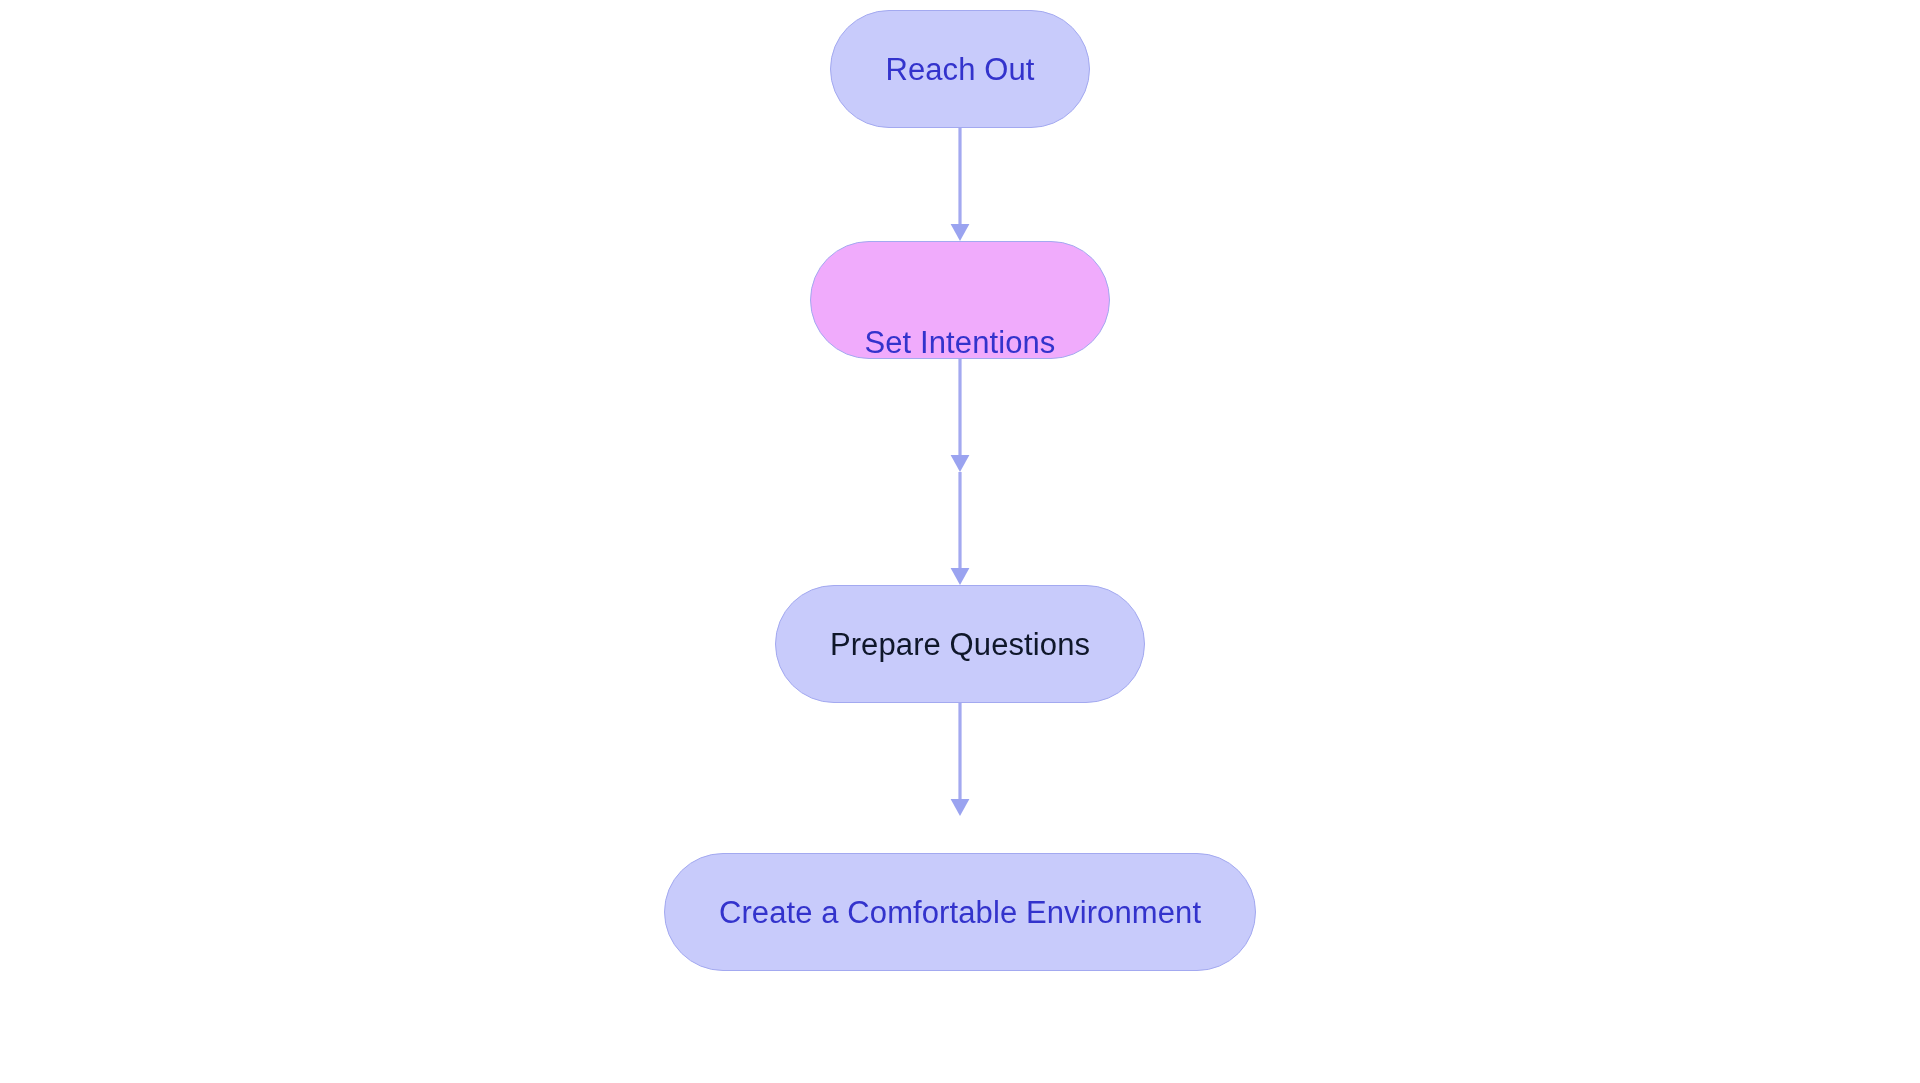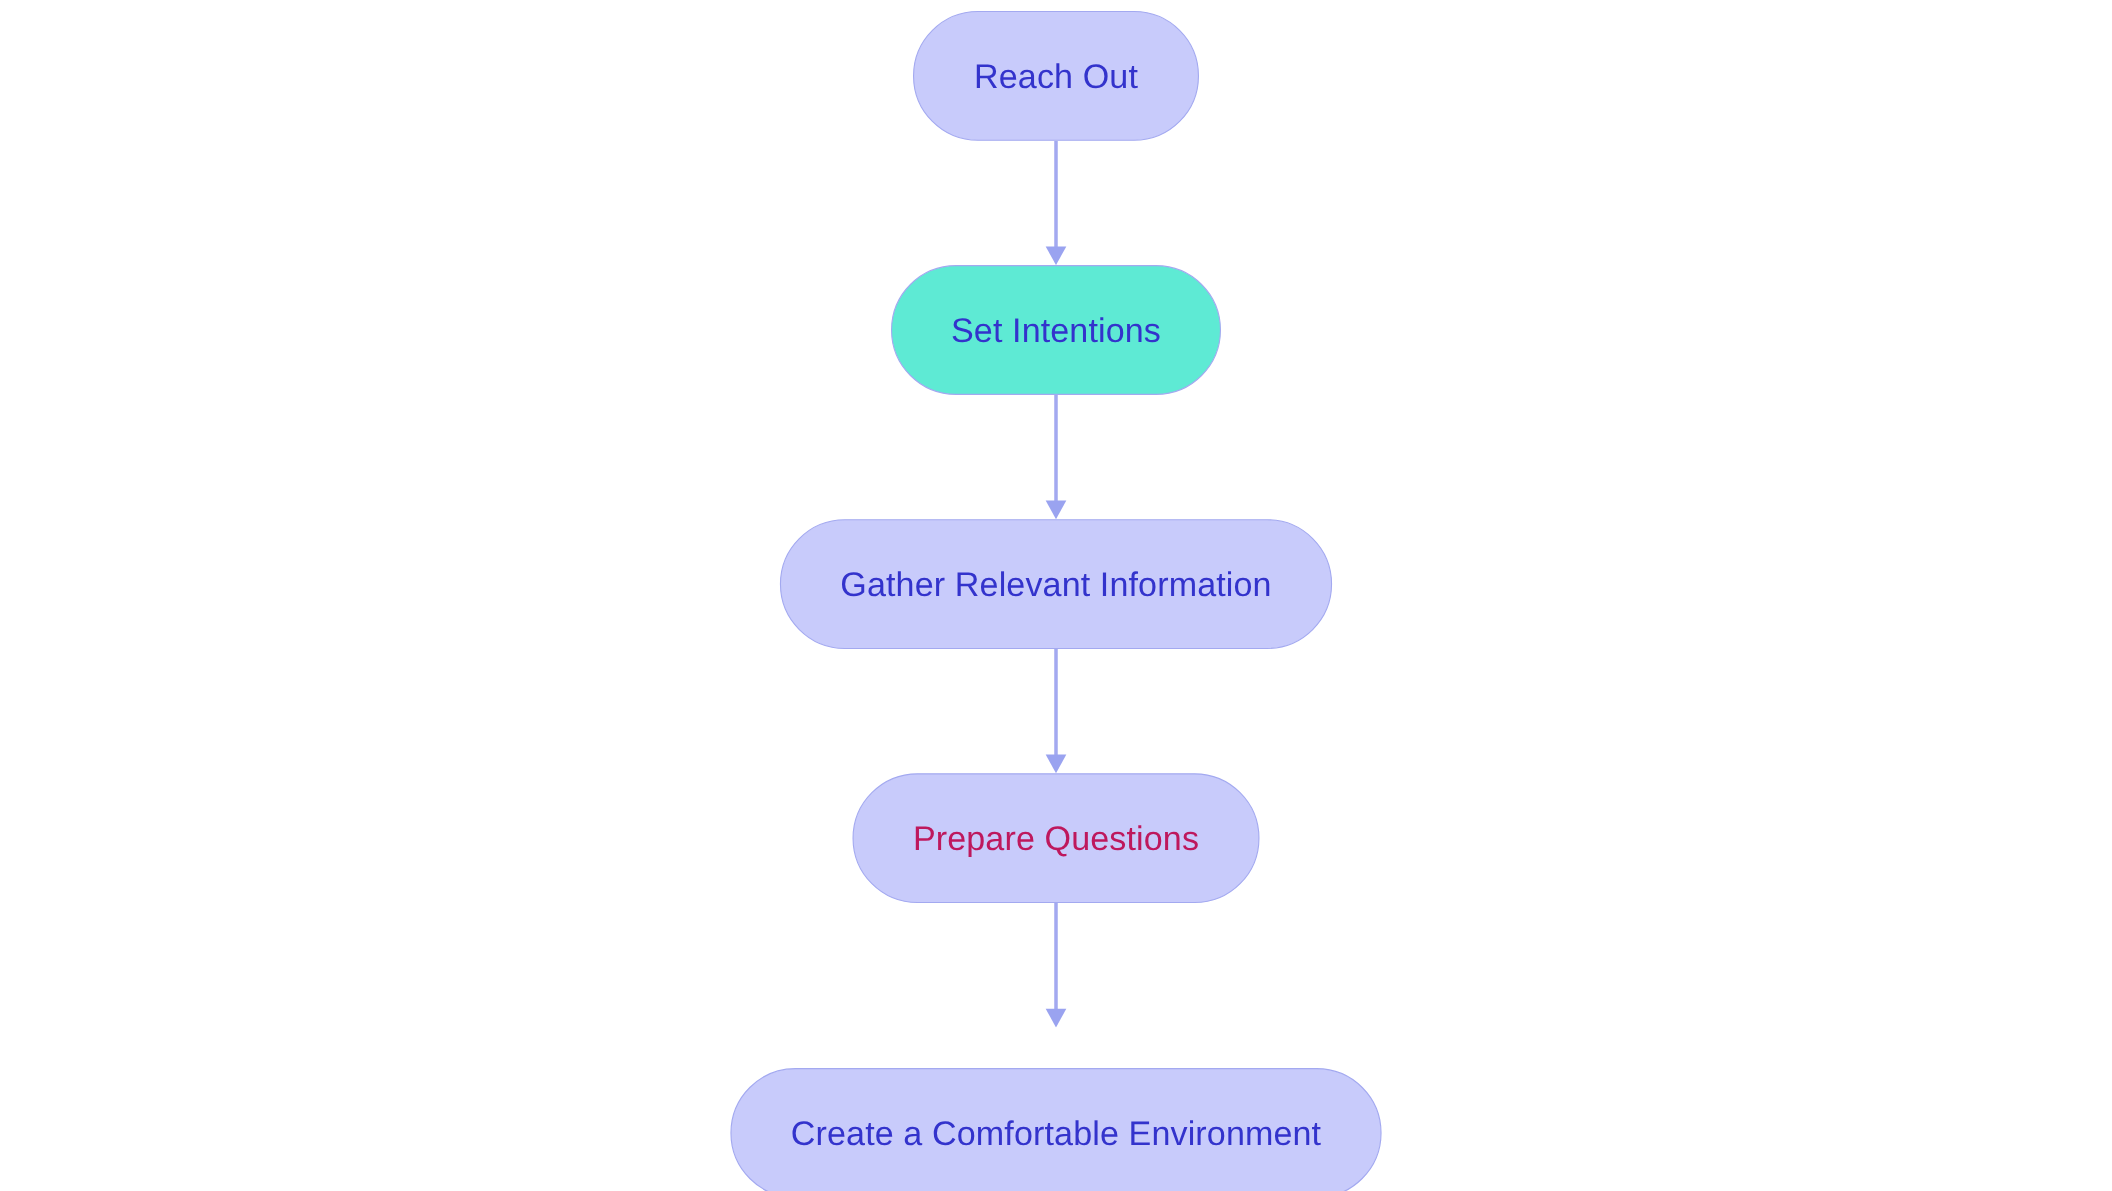--- a/index.html
+++ b/index.html
@@ -91,40 +91,37 @@
 
     <div class="node" style="background: rgb(200, 203, 251); border-color: rgb(163, 169, 240);">
       <span class="node-label" style="color: rgb(51, 51, 204);">Reach Out</span>
     </div>
 
     <svg class="connector" viewBox="0 0 24 113" preserveAspectRatio="none" xmlns="http://www.w3.org/2000/svg">
       <line class="conn-line" x1="12" y1="0" x2="12" y2="99" style="stroke: rgb(163, 169, 240);"></line>
       <polygon class="conn-head" points="12,113 2.6,96 21.4,96" style="fill: rgb(154, 163, 240);"></polygon>
     </svg>
 
-    <div class="node" style="background: #5eead4; border-color: rgb(163, 169, 240);">
+    <div class="node" style="background: #f0abfc; border-color: rgb(163, 169, 240); align-items: flex-end;">
       <span class="node-label" style="color: rgb(51, 51, 204);">Set Intentions</span>
     </div>
 
     <svg class="connector" viewBox="0 0 24 113" preserveAspectRatio="none" xmlns="http://www.w3.org/2000/svg">
       <line class="conn-line" x1="12" y1="0" x2="12" y2="99" style="stroke: rgb(163, 169, 240);"></line>
       <polygon class="conn-head" points="12,113 2.6,96 21.4,96" style="fill: rgb(154, 163, 240);"></polygon>
     </svg>
 
-    <div class="node" style="background: rgb(200, 203, 251); border-color: rgb(163, 169, 240);">
-      <span class="node-label" style="color: rgb(51, 51, 204);">Gather Relevant Information</span>
-    </div>
 
     <svg class="connector" viewBox="0 0 24 113" preserveAspectRatio="none" xmlns="http://www.w3.org/2000/svg">
       <line class="conn-line" x1="12" y1="0" x2="12" y2="99" style="stroke: rgb(163, 169, 240);"></line>
       <polygon class="conn-head" points="12,113 2.6,96 21.4,96" style="fill: rgb(154, 163, 240);"></polygon>
     </svg>
 
     <div class="node" style="background: rgb(200, 203, 251); border-color: rgb(163, 169, 240);">
-      <span class="node-label" style="color: #be185d;">Prepare Questions</span>
+      <span class="node-label" style="color: #0f172a;">Prepare Questions</span>
     </div>
 
     <svg class="connector" viewBox="0 0 24 113" preserveAspectRatio="none" xmlns="http://www.w3.org/2000/svg">
       <line class="conn-line" x1="12" y1="0" x2="12" y2="99" style="stroke: rgb(163, 169, 240);"></line>
       <polygon class="conn-head" points="12,113 2.6,96 21.4,96" style="fill: rgb(154, 163, 240);"></polygon>
     </svg>
 
     <div class="node" style="background: rgb(200, 203, 251); border-color: rgb(163, 169, 240); margin-top: 37px;">
       <span class="node-label" style="color: rgb(51, 51, 204);">Create a Comfortable Environment</span>
     </div>

